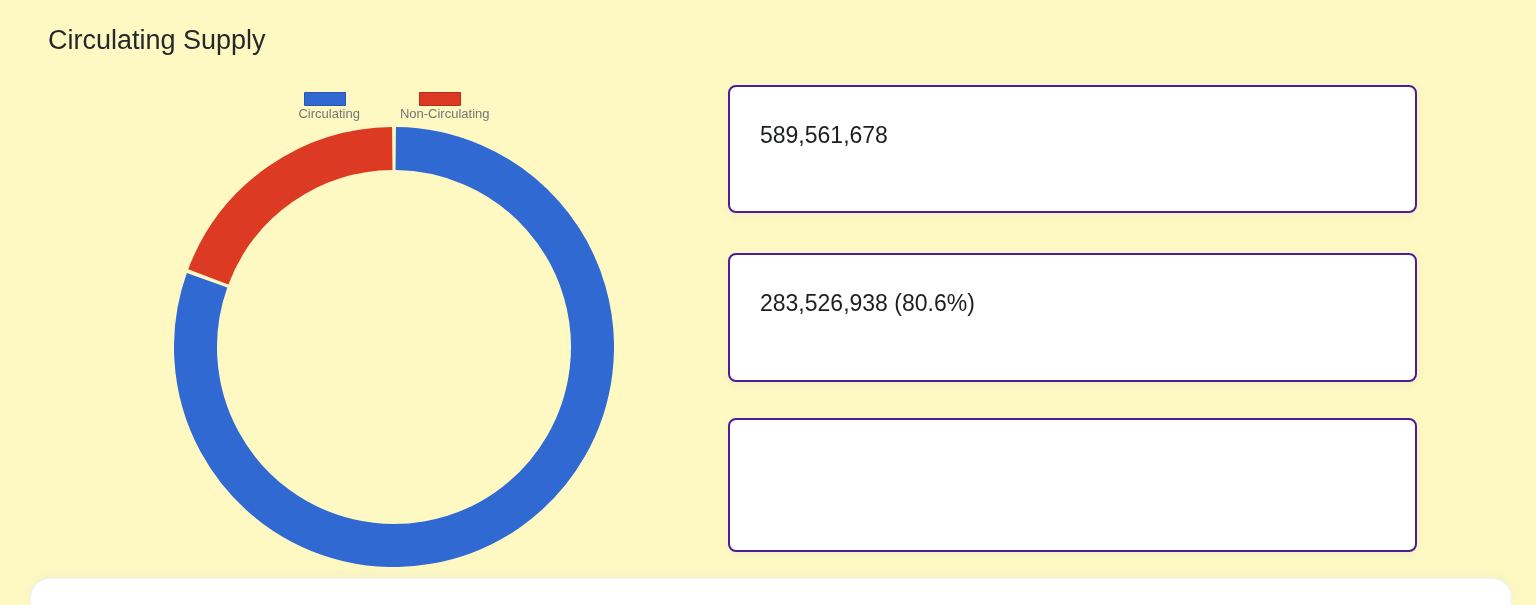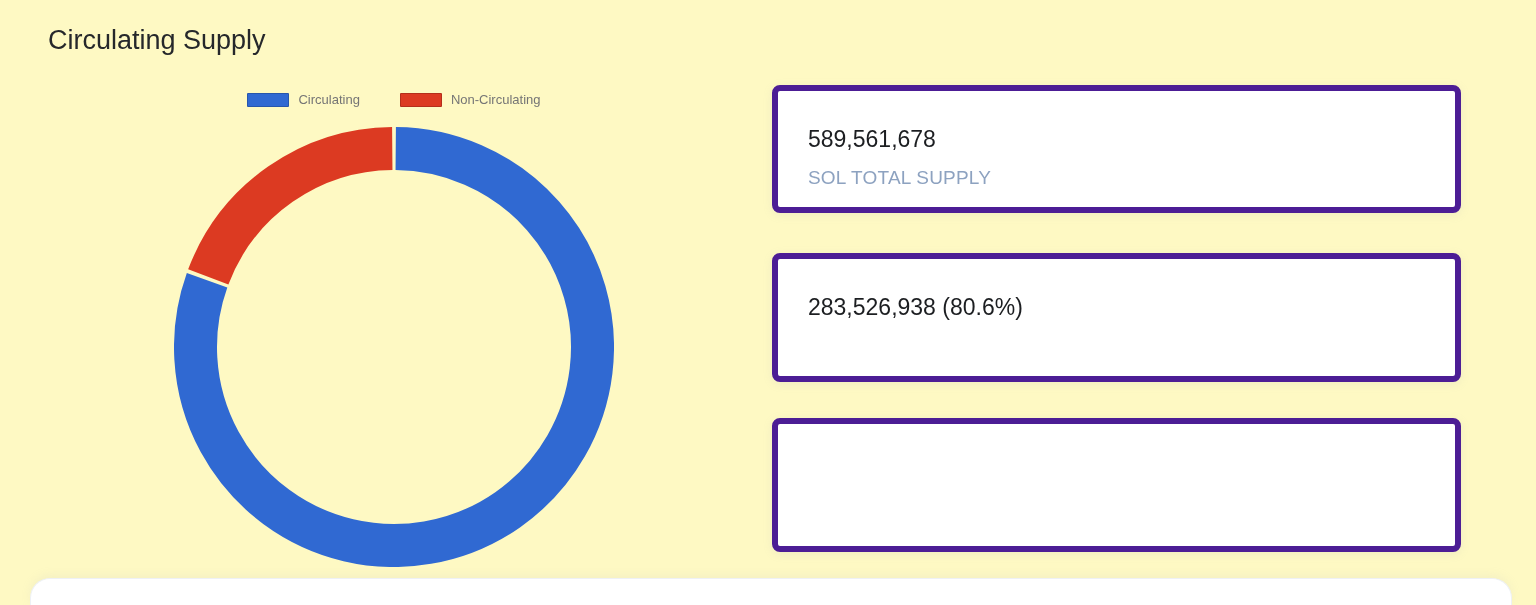--- a/index.html
+++ b/index.html
@@ -9,33 +9,33 @@
   .page-title{
     position:absolute;left:48px;top:22px;
     font-size:27px;line-height:36px;font-weight:400;color:#26282b;
   }
 
   
   .legend{
     position:absolute;left:154px;top:92px;width:480px;
     display:flex;justify-content:center;align-items:center;gap:40px;
   }
-  .legend-item{display:flex;align-items:center;cursor:pointer;}
+  .legend-item{display:flex;align-items:center;cursor:pointer;flex-direction:column;}
   .legend-swatch{
     width:42px;height:14px;margin-right:9px;border-radius:1px;
     border:1.5px solid rgba(0,0,0,0.18);box-sizing:border-box;
   }
   .legend-label{font-size:13px;color:#757575;}
 
   .donut-wrap{position:absolute;left:174px;top:127px;width:440px;height:440px;}
 
   
   .stat-card{
-    position:absolute;left:772px;width:689px;box-sizing:border-box;
-    background:#ffffff;border:6px solid #4c1d95;border-radius:8px;
+    position:absolute;left:728px;width:689px;box-sizing:border-box;
+    background:#ffffff;border:2px solid #4c1d95;border-radius:8px;
     box-shadow:0 2px 10px rgba(150,165,190,0.14);
     padding:34px 30px 0 30px;
   }
   .stat-card.c1{top:85px;height:128px;}
   .stat-card.c2{top:253px;height:129px;}
   .stat-card.c3{top:418px;height:134px;}
   .stat-value{font-size:23px;line-height:28px;color:#1c1e21;font-weight:400;}
   .stat-label{margin-top:13px;font-size:19px;line-height:24px;color:#8da2c0;letter-spacing:0.2px;}
 
   
@@ -66,21 +66,20 @@
 
   <div class="donut-wrap">
     <svg width="440" height="440" viewBox="0 0 440 440">
         <path d="M 221.73 21.51 A 198.5 198.5 0 1 1 33.07 153.22" fill="none" stroke="#3069d2" stroke-width="43"></path>
         <path d="M 34.27 149.96 A 198.5 198.5 0 0 1 218.27 21.51" fill="none" stroke="#dc3a22" stroke-width="43"></path>
       </svg>
   </div>
 
   <div class="stat-card c1">
     <div class="stat-value">589,561,678</div>
-    <div class="stat-label">SOL TOTAL SUPPLY</div>
   </div>
 
   <div class="stat-card c2">
     <div class="stat-value">283,526,938 (80.6%)</div>
   </div>
 
   <div class="stat-card c3">
   </div>
 
   <div class="next-section"></div>

